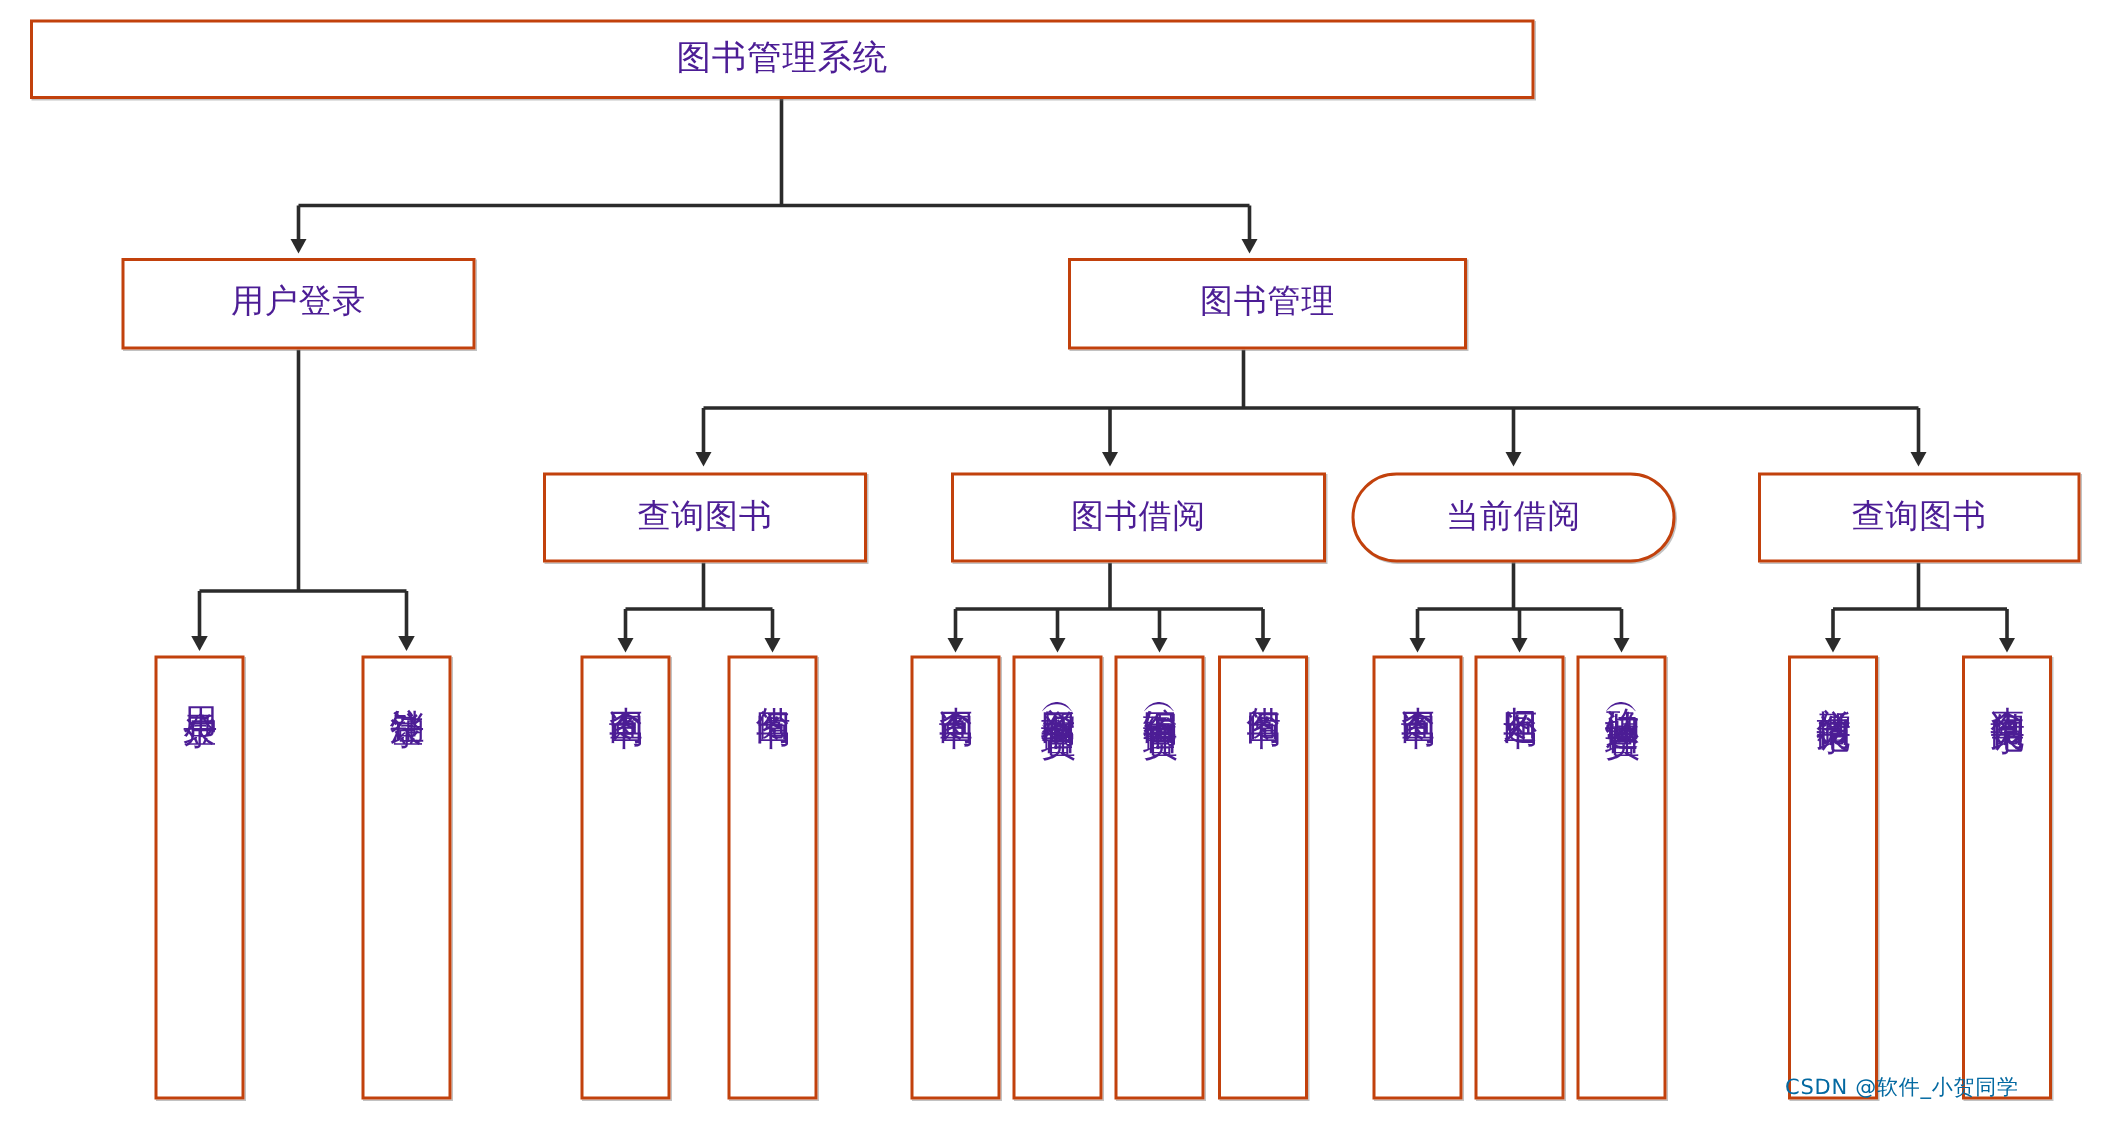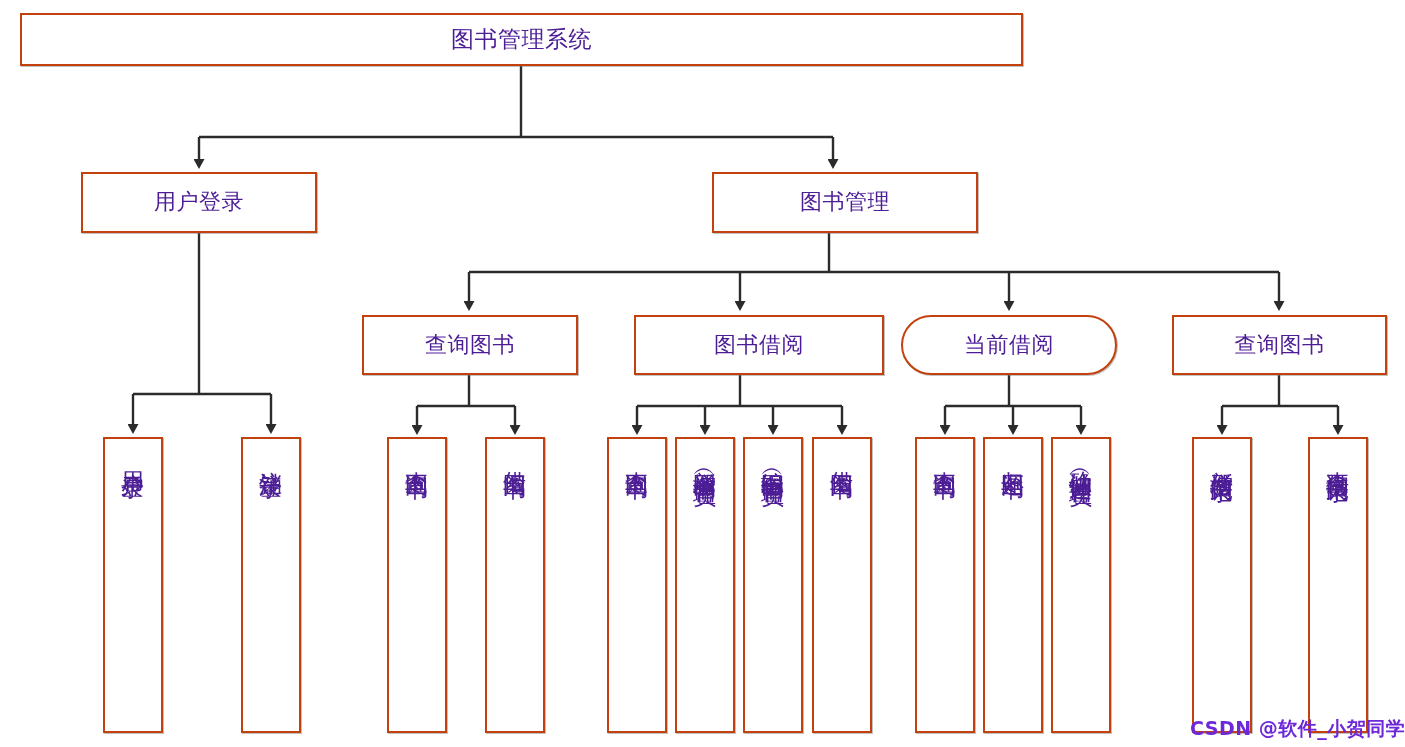--- a/index.html
+++ b/index.html
@@ -54,26 +54,25 @@
     writing-mode:vertical-rl;
     text-orientation:upright;
     font-size:23px;
     letter-spacing:2px;
     line-height:1.05;
     white-space:nowrap;
   }
   .watermark{
     position:absolute;
     z-index:5;
-    color:#6d28d9;
-    font-size:19px;
+    color:#0369a1;
+    font-size:14px;
     letter-spacing:.5px;
     white-space:nowrap;
     font-family:"DejaVu Sans","Liberation Sans",sans-serif;
-    font-weight:bold;
   }
 </style>
 </head>
 <body>
 
 <div id="canvas">
 
   <svg id="edges" viewBox="0 0 1405 747" xmlns="http://www.w3.org/2000/svg">
     <defs>
       <marker id="arrow" markerWidth="10" markerHeight="11" refX="1" refY="5.5" orient="auto" markerUnits="userSpaceOnUse">

